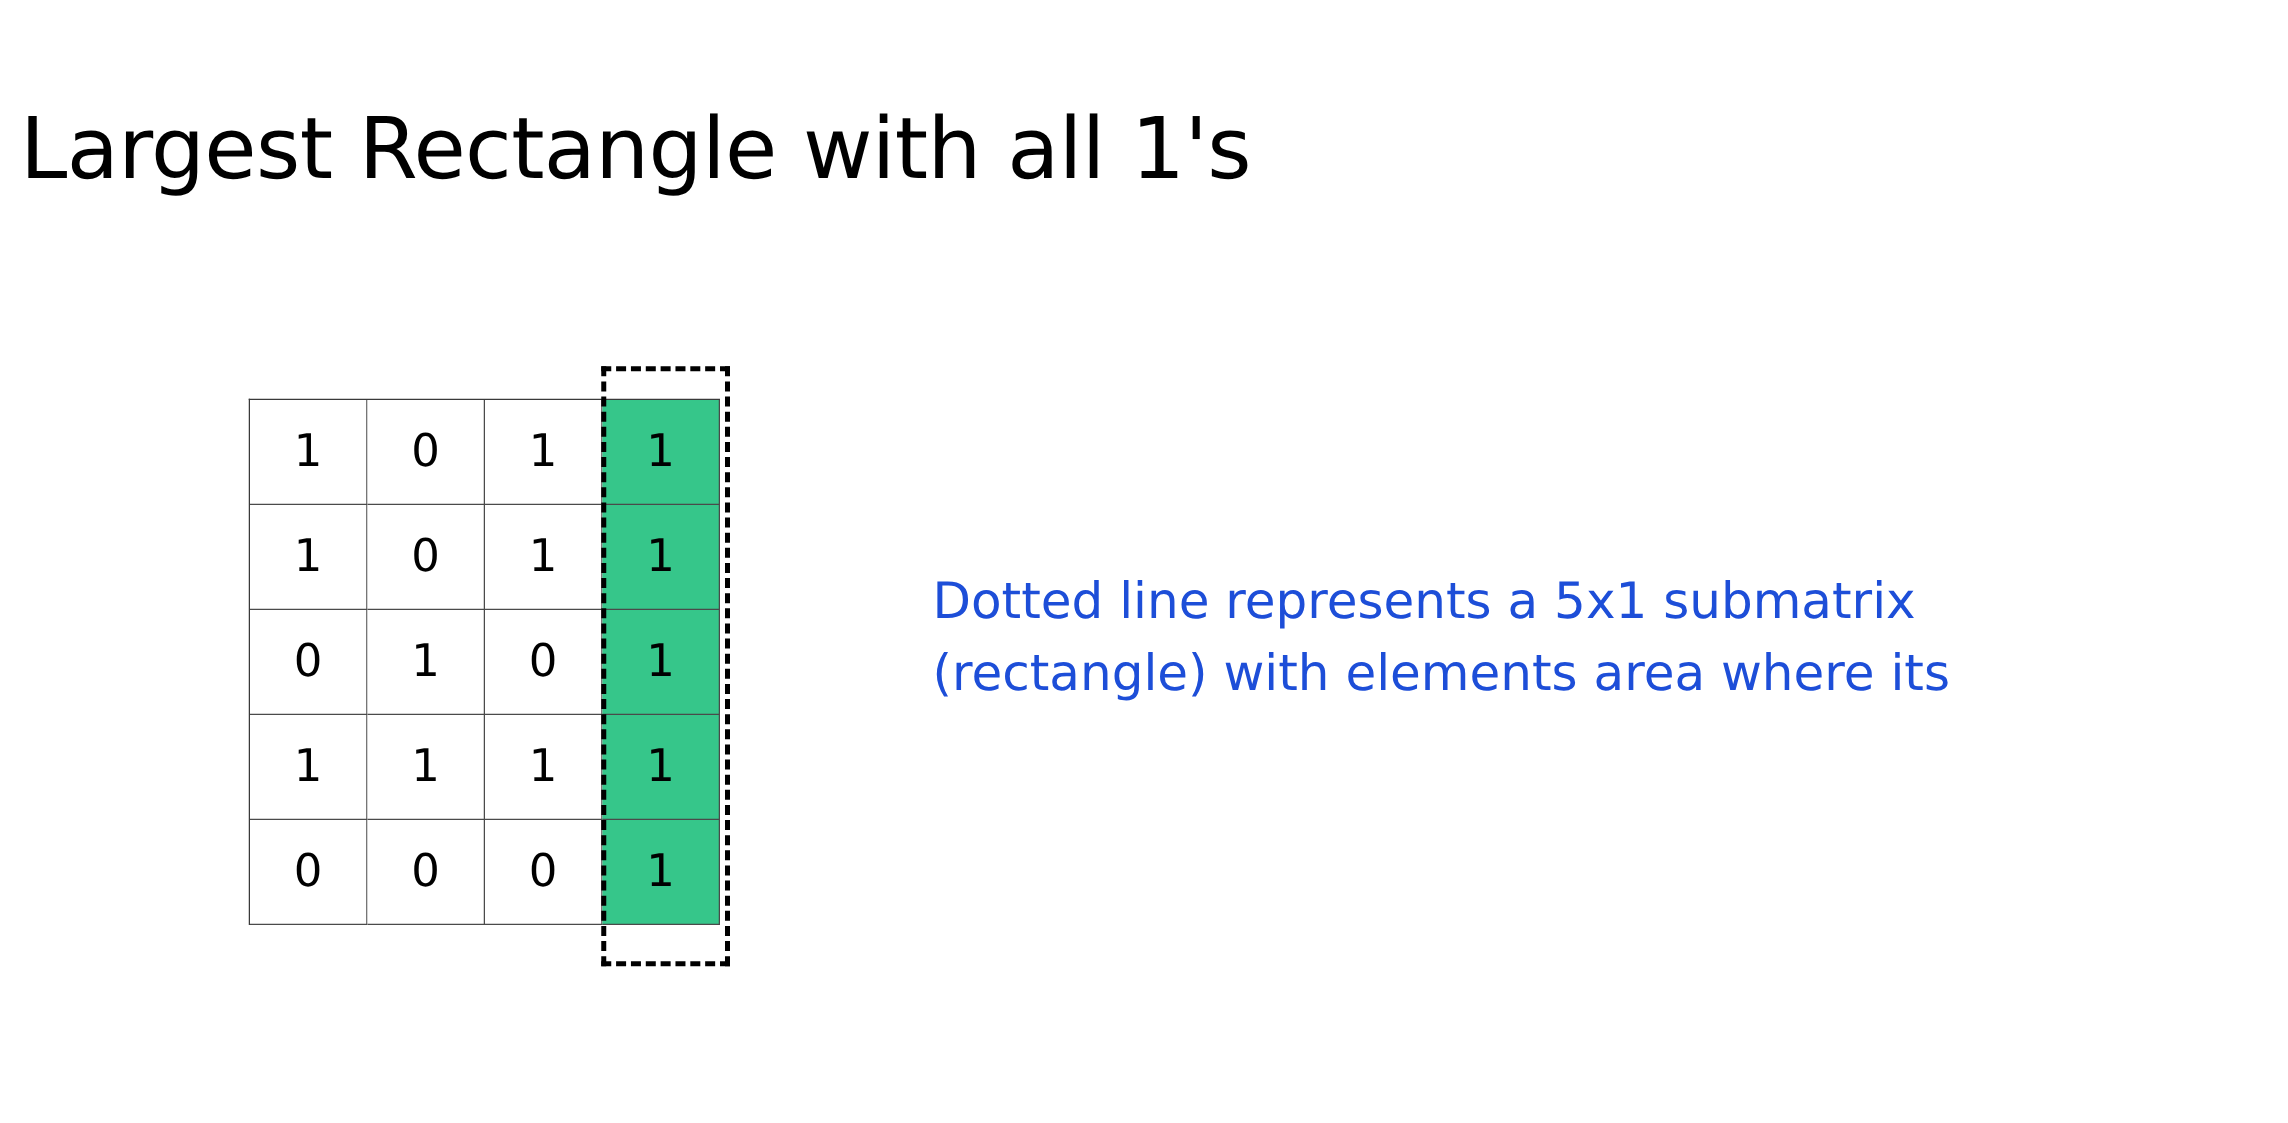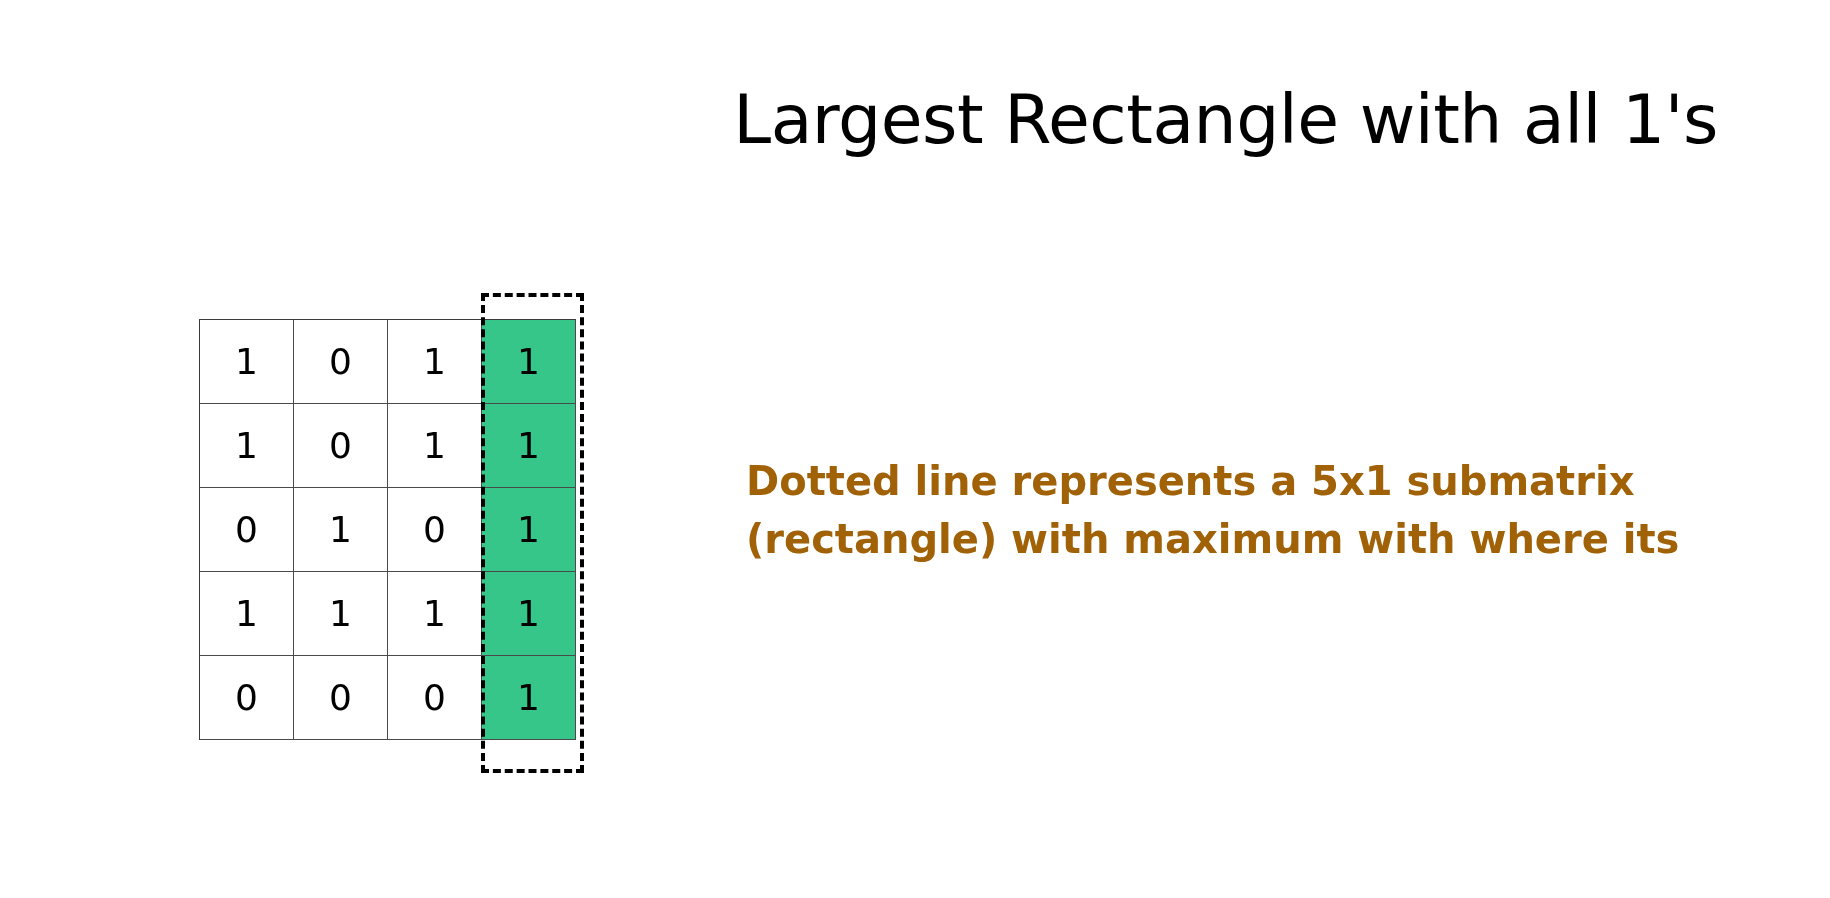--- a/index.html
+++ b/index.html
@@ -1,22 +1,22 @@
 <!DOCTYPE html>
 <html><head>
 <meta charset="utf-8">
 <style>
   html, body { margin:0; padding:0; background:#ffffff; }
   body { width:1830px; height:898px; position:relative; overflow:hidden; font-family:"DejaVu Sans", sans-serif; }
-  .title { position:absolute; left:2px; width:1716px; top:78px; text-align:right; font-family:"DejaVu Sans", sans-serif; font-size:68px; line-height:84px; color:#000; letter-spacing:-0.5px; }
+  .title { position:absolute; left:16px; width:1716px; top:78px; text-align:left; font-family:"DejaVu Sans", sans-serif; font-size:68px; line-height:84px; color:#000; letter-spacing:-0.5px; }
   .grid { position:absolute; left:199px; top:319px; display:grid; grid-template-columns:repeat(4, 94px); grid-template-rows:repeat(5, 84px); border-left:1.5px solid #3a3a3a; border-top:1.5px solid #3a3a3a; }
   .cell { border-right:1.5px solid #4a4a4a; border-bottom:1.5px solid #4a4a4a; display:flex; align-items:center; justify-content:center; font-family:"DejaVu Sans", sans-serif; font-size:36px; color:#000; background:#fff; }
   .cell.hl { background:#36c68a; }
   .dotted { position:absolute; left:481px; top:293px; width:103px; height:480px; box-sizing:border-box; border:4px dashed #000; pointer-events:none; }
-  .desc { position:absolute; left:746px; top:452px; width:1060px; font-family:"DejaVu Sans", sans-serif; font-size:40px; line-height:58px; color:#a16207;font-weight:bold; }
+  .desc { position:absolute; left:746px; top:452px; width:1060px; font-family:"DejaVu Sans", sans-serif; font-size:40px; line-height:58px; color:#1d4ed8; }
   .desc span { display:block; white-space:nowrap; }
 </style>
 </head>
 <body>
 
 <div class="title">Largest Rectangle with all 1's</div>
 
 <div class="grid">
   <div class="cell">1</div>
   <div class="cell">0</div>
@@ -41,14 +41,14 @@
   <div class="cell">0</div>
   <div class="cell">0</div>
   <div class="cell">0</div>
   <div class="cell hl">1</div>
 </div>
 
 <div class="dotted"></div>
 
 <div class="desc">
   <span>Dotted line represents a 5x1 submatrix</span>
-  <span>(rectangle) with maximum with where its</span>
+  <span>(rectangle) with elements area where its</span>
 </div>
 
 </body></html>

